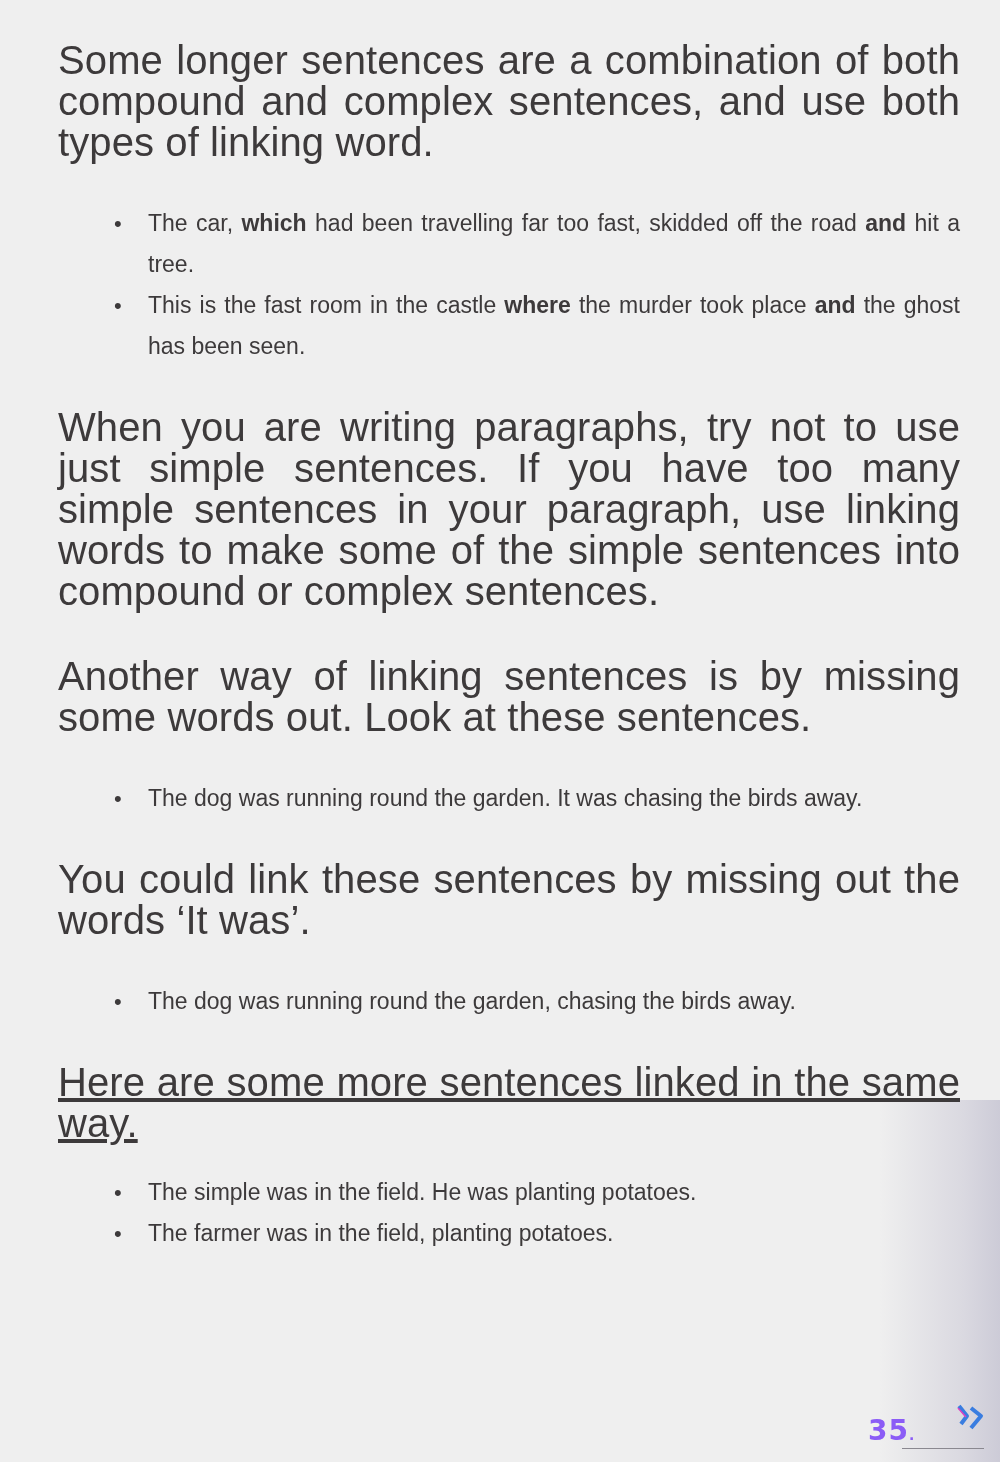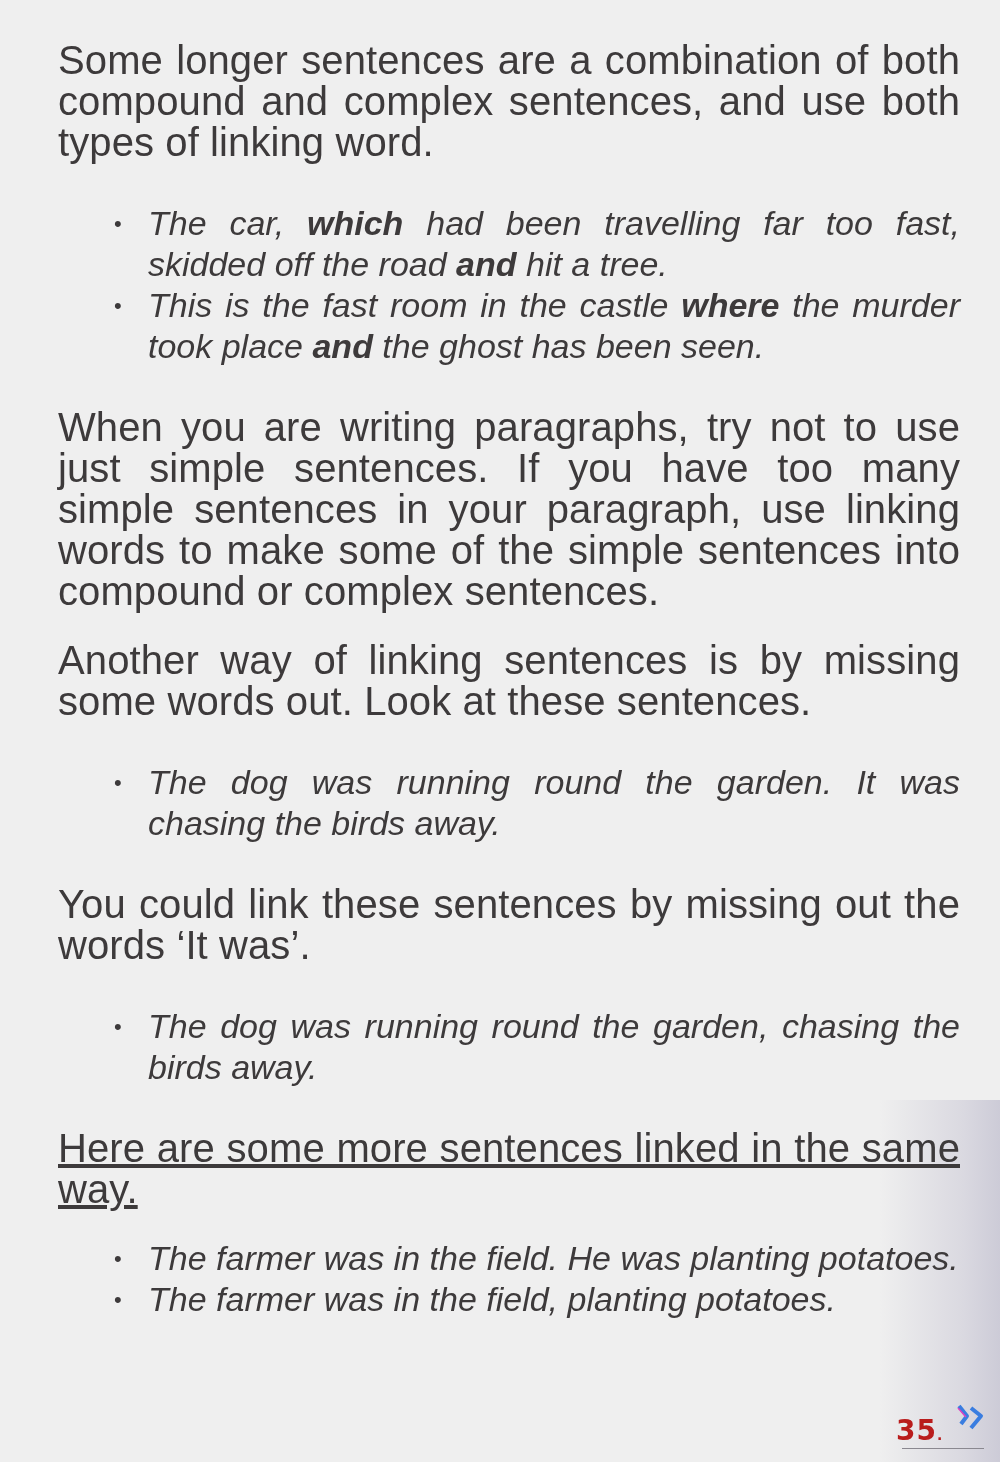--- a/index.html
+++ b/index.html
@@ -17,29 +17,29 @@
     .page { position:absolute; left:58px; top:40px; width:902px; }
     p.para {
       margin:0; font-size:40px; line-height:41px; text-align:justify;
       letter-spacing:0.1px;
     }
     ul.bullets {
       margin:0; padding:0; list-style:none;
     }
     ul.bullets li {
       position:relative; padding-left:90px;
-      font-size:34px; line-height:41px; font-style:italic; text-align:justify;
+      font-size:23px; line-height:41px; text-align:justify;
     }
     ul.bullets li::before {
       content:"•"; position:absolute; left:56px; top:0; font-style:normal; font-size:22px;
     }
     ul.bullets li b { font-weight:bold; }
     .page-num {
-      position:absolute; left:896px; top:1414px;
-      font-size:28px; font-weight:bold; color:#b91c1c; letter-spacing:1px;
+      position:absolute; left:868px; top:1414px;
+      font-size:28px; font-weight:bold; color:#8b5cf6; letter-spacing:1px;
       font-family:"DejaVu Sans", sans-serif;
       text-align:right;
     }
     .page-line {
       position:absolute; left:902px; top:1448px; width:82px; height:1px; background:#8a8890;
     }
     .arrow-icon {
       position:absolute; left:955px; top:1402px; width:32px; height:32px;
     }
   </style>
@@ -51,37 +51,37 @@
 <div class="page">
   <p class="para" style="margin-top:0;">Some longer sentences are a combination of both compound and complex sentences, and use both types of linking word.</p>
 
   <ul class="bullets" style="margin-top:40px;">
     <li><span>The car, </span><b>which</b><span> had been travelling far too fast, skidded off the road </span><b>and</b><span> hit a tree.</span></li>
     <li><span>This is the fast room in the castle </span><b>where</b><span> the murder took place </span><b>and</b><span> the ghost has been seen.</span></li>
   </ul>
 
   <p class="para" style="margin-top:40px;">When you are writing paragraphs, try not to use just simple sentences. If you have too many simple sentences in your paragraph, use linking words to make some of the simple sentences into compound or complex sentences.</p>
 
-  <p class="para" style="margin-top:28px;">Another way of linking sentences is by missing some words out. Look at these sentences.</p>
+  <p class="para" style="margin-top:44px;">Another way of linking sentences is by missing some words out. Look at these sentences.</p>
 
   <ul class="bullets" style="margin-top:40px;">
     <li>The dog was running round the garden. It was chasing the birds away.</li>
   </ul>
 
   <p class="para" style="margin-top:40px;">You could link these sentences by missing out the words ‘It was’.</p>
 
   <ul class="bullets" style="margin-top:40px;">
     <li>The dog was running round the garden, chasing the birds away.</li>
   </ul>
 
   <p class="para" style="margin-top:40px;text-decoration:underline;">Here are some more sentences linked in the same way.</p>
 
 
   <ul class="bullets" style="margin-top:28px;">
-    <li>The farmer was in the field. He was planting potatoes.</li>
+    <li>The simple was in the field. He was planting potatoes.</li>
     <li>The farmer was in the field, planting potatoes.</li>
   </ul>
 </div>
 
 <div class="page-num"><span>35</span><span style="font-size:14px;">.</span></div>
 <div class="page-line"></div>
 <svg class="arrow-icon" viewBox="0 0 32 32">
   <path d="M4 4 L12 14 L6 22" fill="none" stroke="#3a7de0" stroke-width="4" stroke-linejoin="round"></path>
   <path d="M16 6 L26 14 L16 26" fill="none" stroke="#3a7de0" stroke-width="4" stroke-linejoin="round"></path>
   <path d="M3 6 L11 15" fill="none" stroke="#e040c0" stroke-width="1.5"></path>

